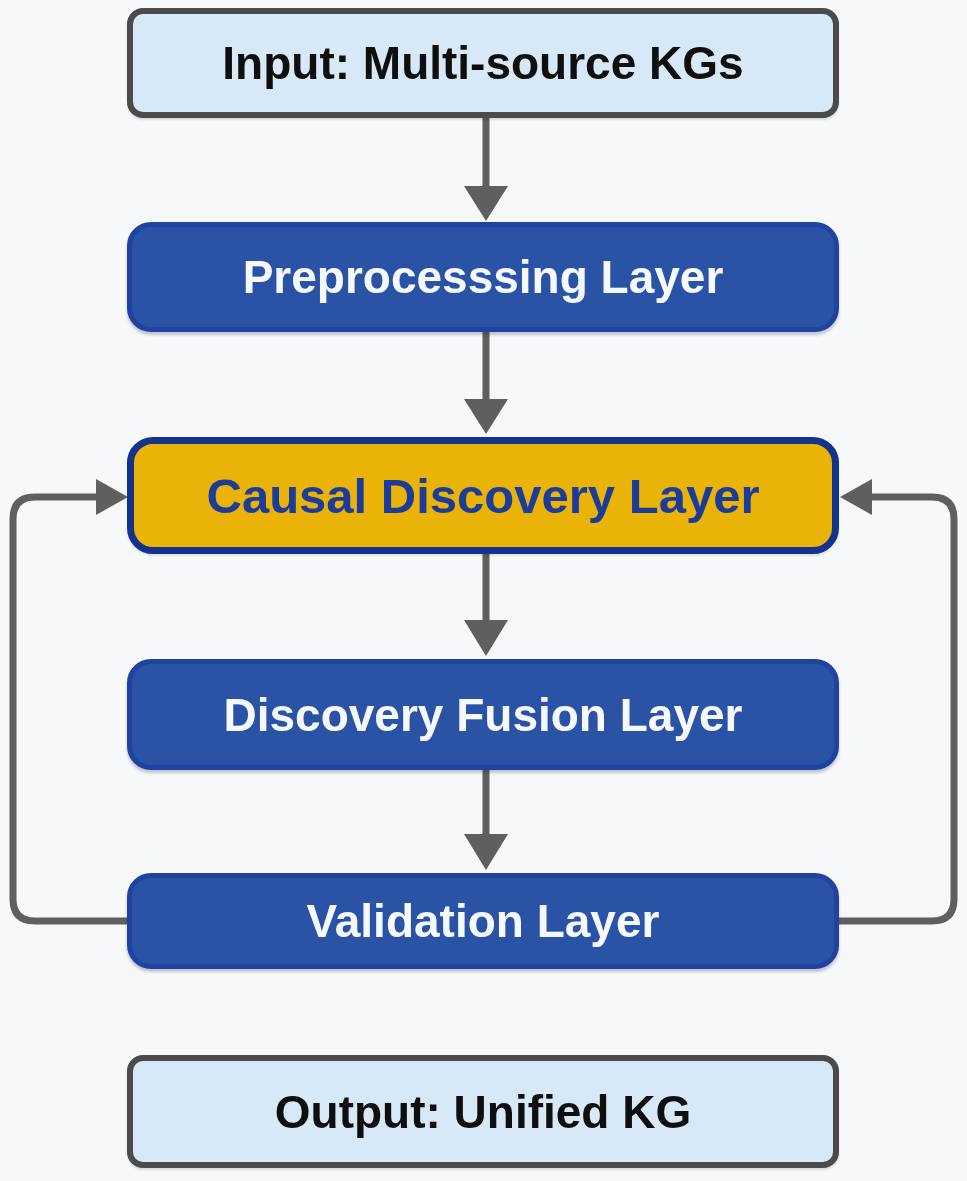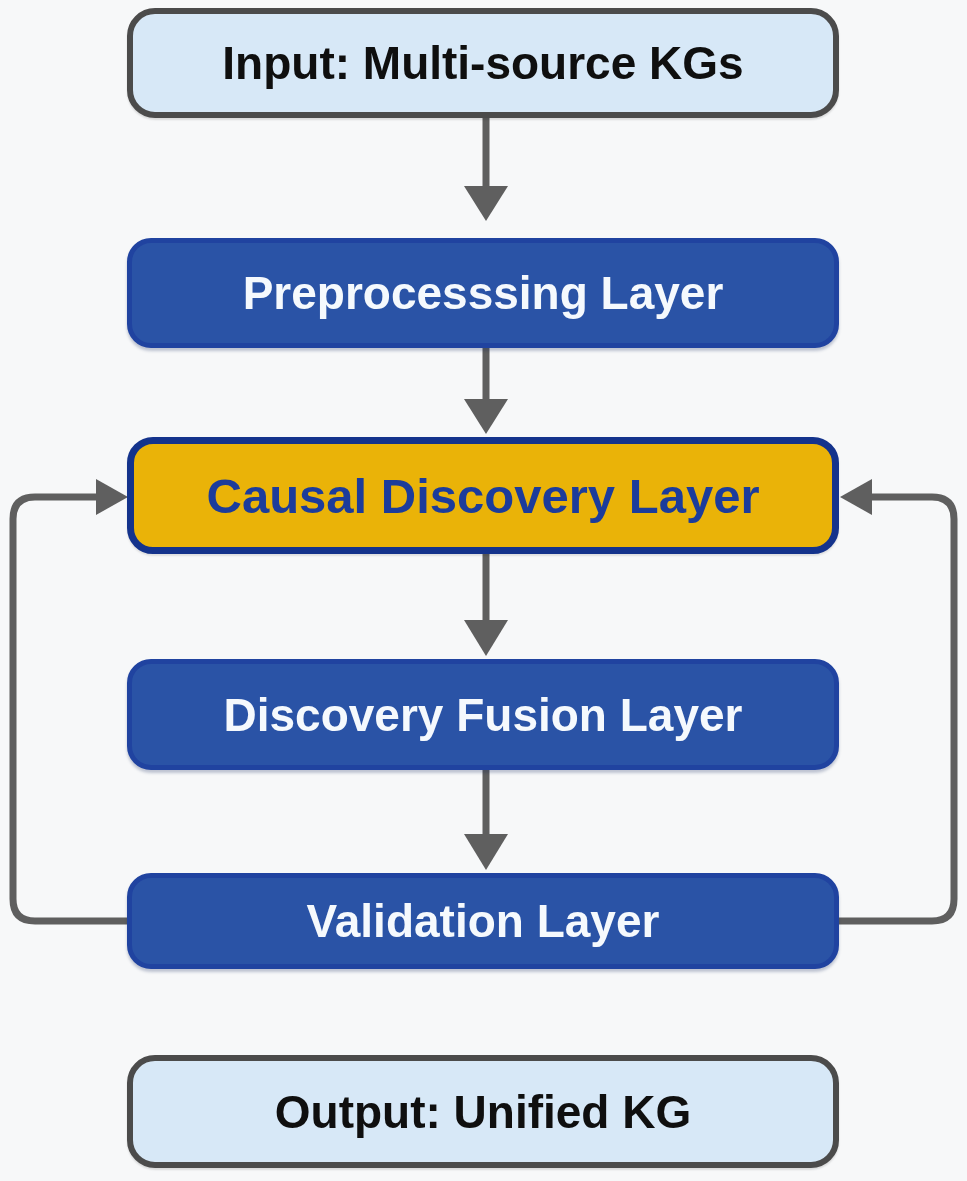--- a/index.html
+++ b/index.html
@@ -29,21 +29,21 @@
     display: flex;
     align-items: center;
     justify-content: center;
     z-index: 1;
     text-align: center;
     white-space: nowrap;
   }
   .node.io {
     background: #d7e8f7;
     border: 6px solid #4b4b4b;
-    border-radius: 28px;
+    border-radius: 16px;
     color: #0f0f0f;
     font-size: 46px;
     font-weight: 600;
     box-shadow: 0 2px 2px rgba(0,0,0,0.12);
   }
   .node.process {
     background: #2a53a6;
     border: 5px solid #2043a0;
     border-radius: 24px;
     color: #f5f9fd;
@@ -54,21 +54,21 @@
   .node.highlight {
     background: #eab308;
     border: 7px solid #14338c;
     border-radius: 26px;
     color: #1c3c9b;
     font-size: 49px;
     font-weight: 700;
     box-shadow: 0 2px 2px rgba(0,0,0,0.10);
   }
   #n-input        { top: 8px;    height: 110px; }
-  #n-preprocessing{ top: 222px;  height: 110px; margin-top: 16px; }
+  #n-preprocessing{ top: 222px;  height: 110px; }
   #n-causal       { top: 437px;  height: 117px; }
   #n-fusion       { top: 659px;  height: 111px; }
   #n-validation   { top: 873px;  height: 96px;  }
   #n-output       { top: 1055px; height: 113px; }
 </style>
 </head>
 <body>
 
 <div class="canvas">
 

